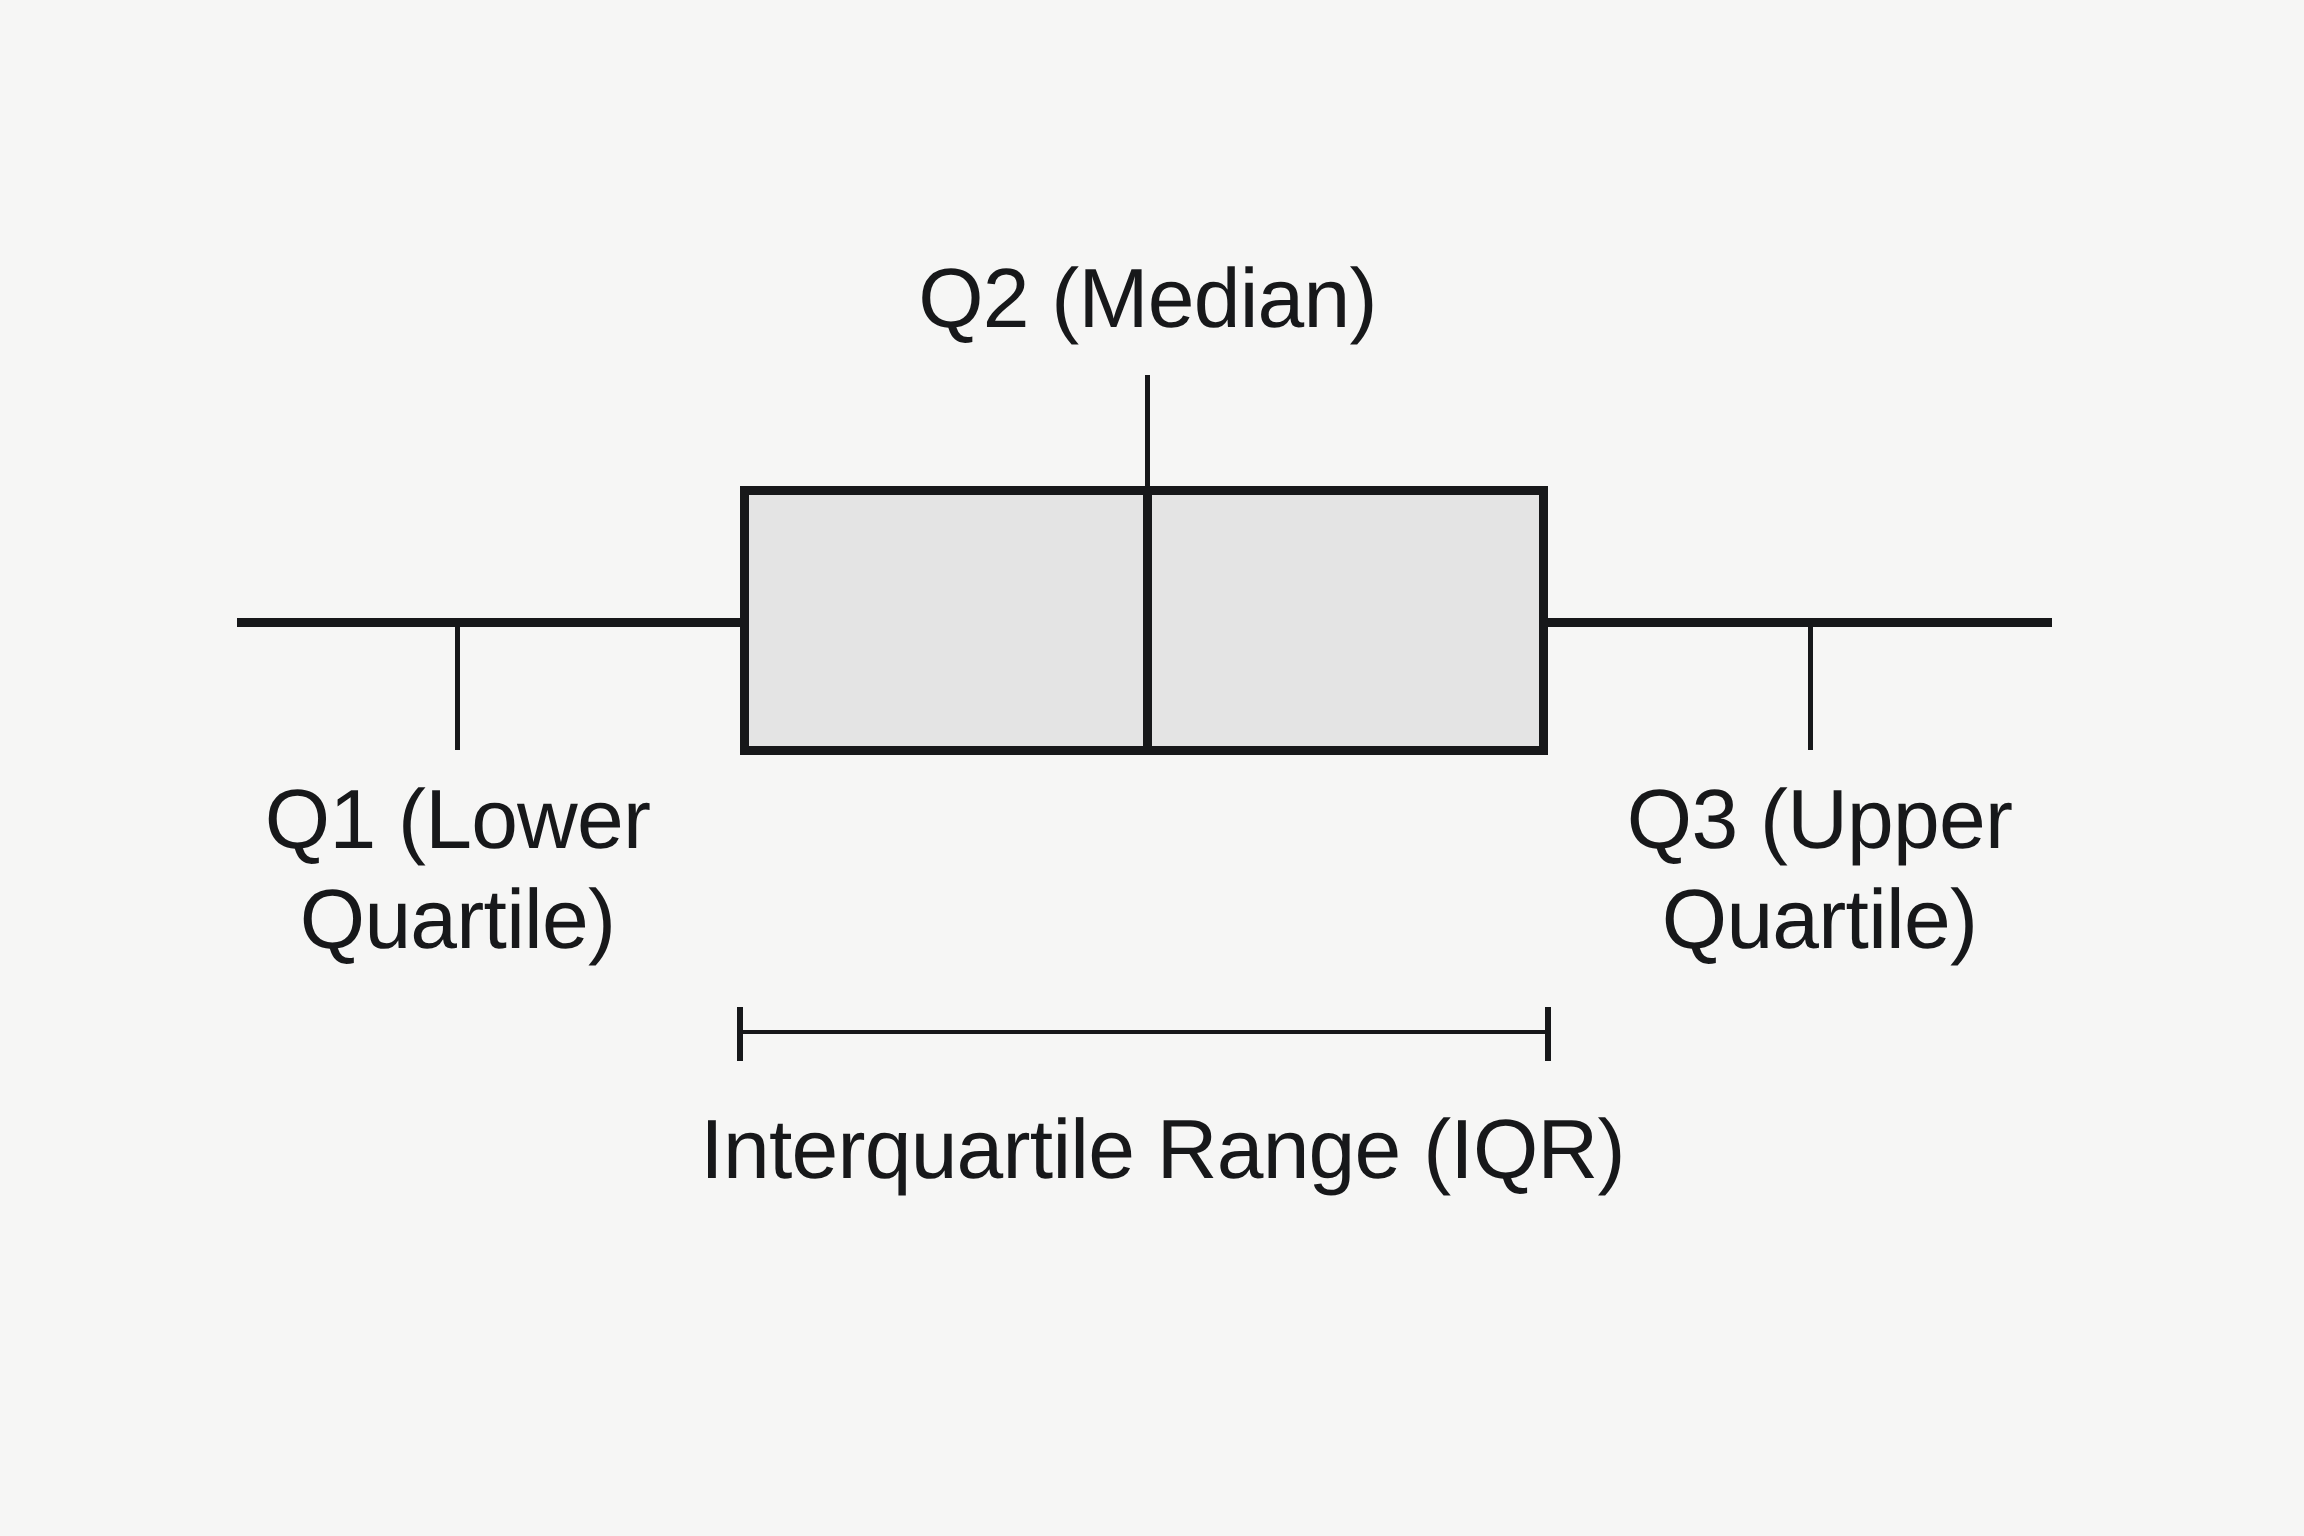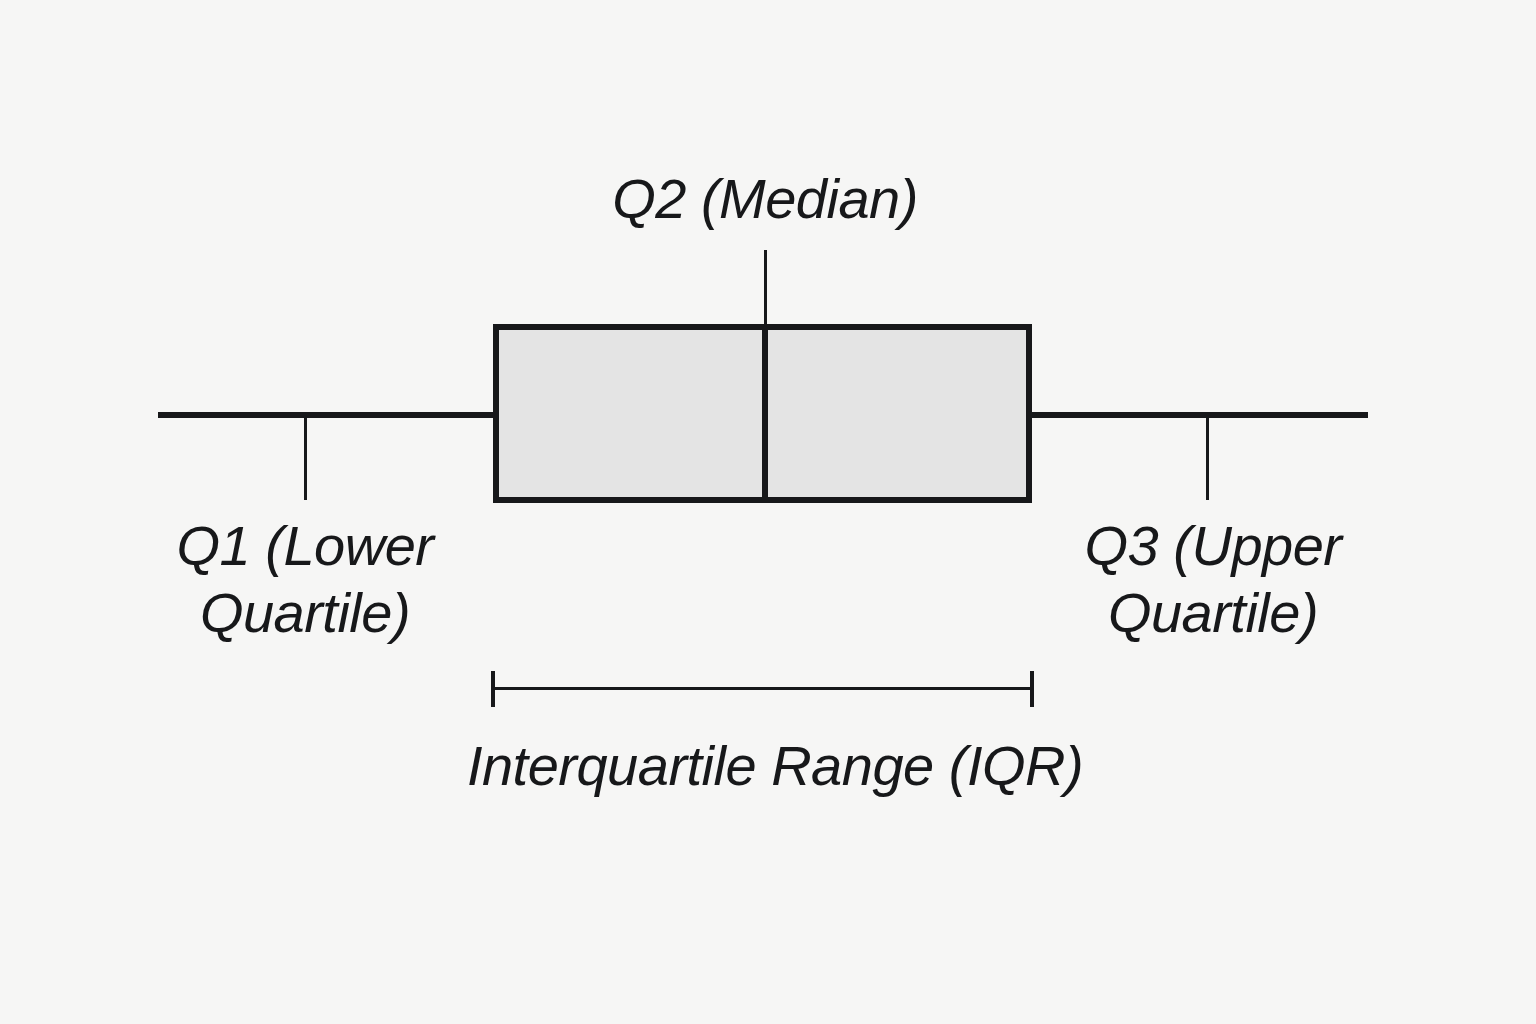--- a/index.html
+++ b/index.html
@@ -12,21 +12,20 @@
     height: 1024px;
     background: #f6f6f5;
     font-family: "Liberation Sans", sans-serif;
     overflow: hidden;
   }
   #diagram-root {
     position: relative;
     width: 1536px;
     height: 720px;
     background: #fca5a5;
-    font-style: italic;
   }
   svg#boxplot {
     display: block;
     width: 1536px;
     height: 1024px;
   }
   .diagram-label {
     font-family: "Liberation Sans", sans-serif;
     font-size: 56px;
     font-weight: 400;

